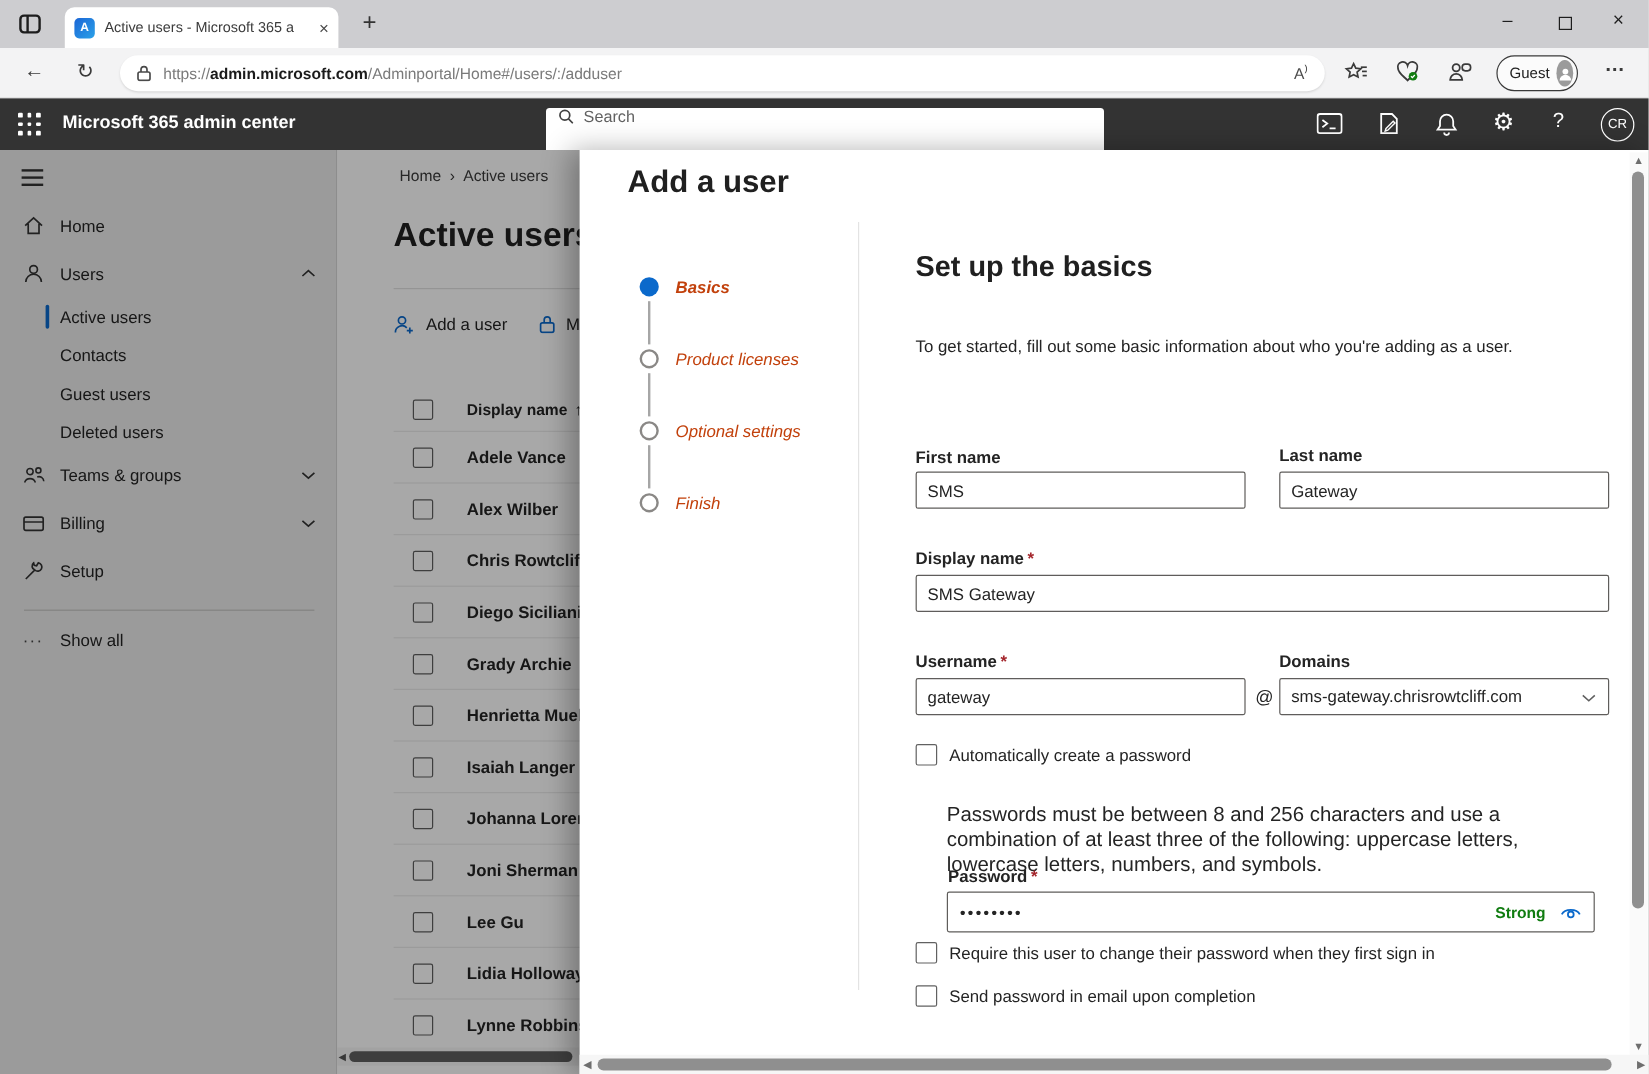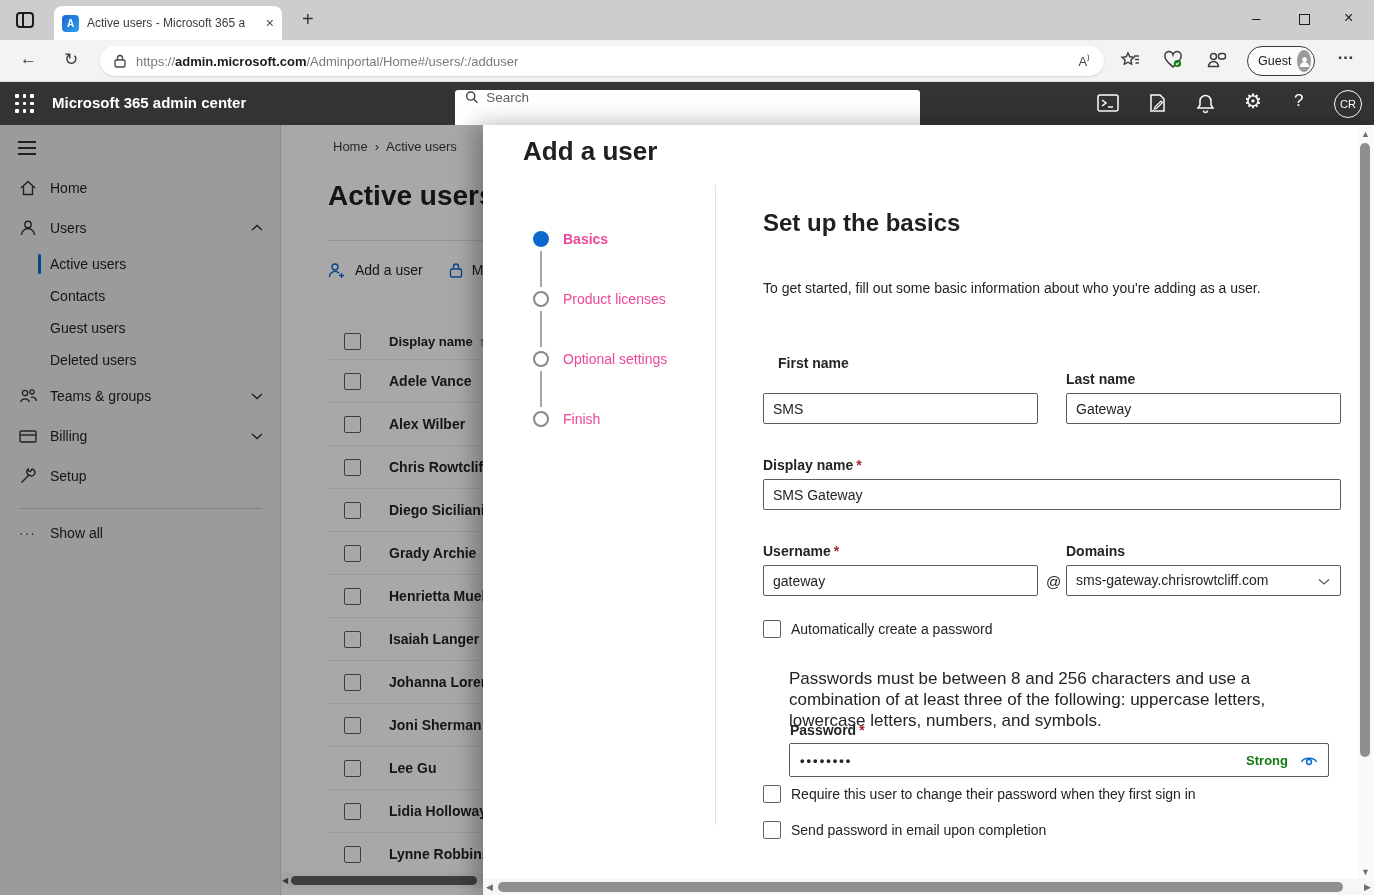--- a/index.html
+++ b/index.html
@@ -75,21 +75,21 @@
 
   .dim { position:absolute; left:0; top:0; width:1374px; height:770px; background:rgba(0,0,0,0.34); z-index:5; }
 
   
   .panel { position:absolute; left:483px; top:0; width:891px; height:770px; background:#fff; z-index:10; box-shadow:-8px 0 22px rgba(0,0,0,.30); }
   .panel-title { position:absolute; left:40px; top:11px; font-size:26px; font-weight:bold; color:#202020; }
   .step-dot { position:absolute; width:16px; height:16px; border-radius:50%; }
   .step-dot.on { background:#0b69cb; }
   .step-dot.off { background:#fff; border:2px solid #8a8886; }
   .step-line { position:absolute; width:2px; background:#a6a6a6; }
-  .step-lbl { position:absolute; font-size:14px; color:#ec4899; }
+  .step-lbl { position:absolute; font-size:14px; color:#c2410c;font-style:italic; }
   .step-lbl.on { font-weight:bold; }
   .wiz-div { position:absolute; left:232px; top:60px; width:1px; height:640px; background:#e3e3e3; }
 
   .form { position:absolute; left:280px; top:0; width:580px; height:770px; }
   .form-h1 { position:absolute; left:0; top:84px; font-size:24px; font-weight:bold; color:#202020; }
   .form-desc { position:absolute; left:0; top:155px; font-size:14px; color:#242424; }
   .f-label { position:absolute; font-size:14px; font-weight:bold; color:#242424; }
   .req { color:#a4262c; margin-left:3px; }
   .f-input { position:absolute; height:31px; border:1px solid #5f5d5b; border-radius:2px; background:#fff; font-size:14px; color:#242424; padding:0 9px; font-family:"Liberation Sans",sans-serif; outline:none; }
   .at-sign { position:absolute; font-size:15px; color:#242424; }
@@ -430,21 +430,21 @@
       <div class="step-lbl" style="left:80px; top:166px;">Product licenses</div>
       <div class="step-lbl" style="left:80px; top:226px;">Optional settings</div>
       <div class="step-lbl" style="left:80px; top:286px;">Finish</div>
 
       <div class="wiz-div"></div>
 
       <div class="form">
         <div class="form-h1">Set up the basics</div>
         <div class="form-desc">To get started, fill out some basic information about who you're adding as a user.</div>
 
-        <div class="f-label" style="left:0; top:230px;margin-left:15px;"><span>First name</span></div>
+        <div class="f-label" style="left:0; top:248px;"><span>First name</span></div>
         <input class="f-input" style="left: 0px; top: 268px; width: 275px;" readonly="" value="SMS">
 
         <div class="f-label" style="left:303px; top:246px;"><span>Last name</span></div>
         <input class="f-input" style="left: 303px; top: 268px; width: 275px;" readonly="" value="Gateway">
 
         <div class="f-label" style="left:0; top:332px;"><span>Display name</span><span class="req">*</span></div>
         <input class="f-input" style="left: 0px; top: 354px; width: 578px;" readonly="" value="SMS Gateway">
 
         <div class="f-label" style="left:0; top:418px;"><span>Username</span><span class="req">*</span></div>
         <input class="f-input" style="left: 0px; top: 440px; width: 275px;" readonly="" value="gateway">

